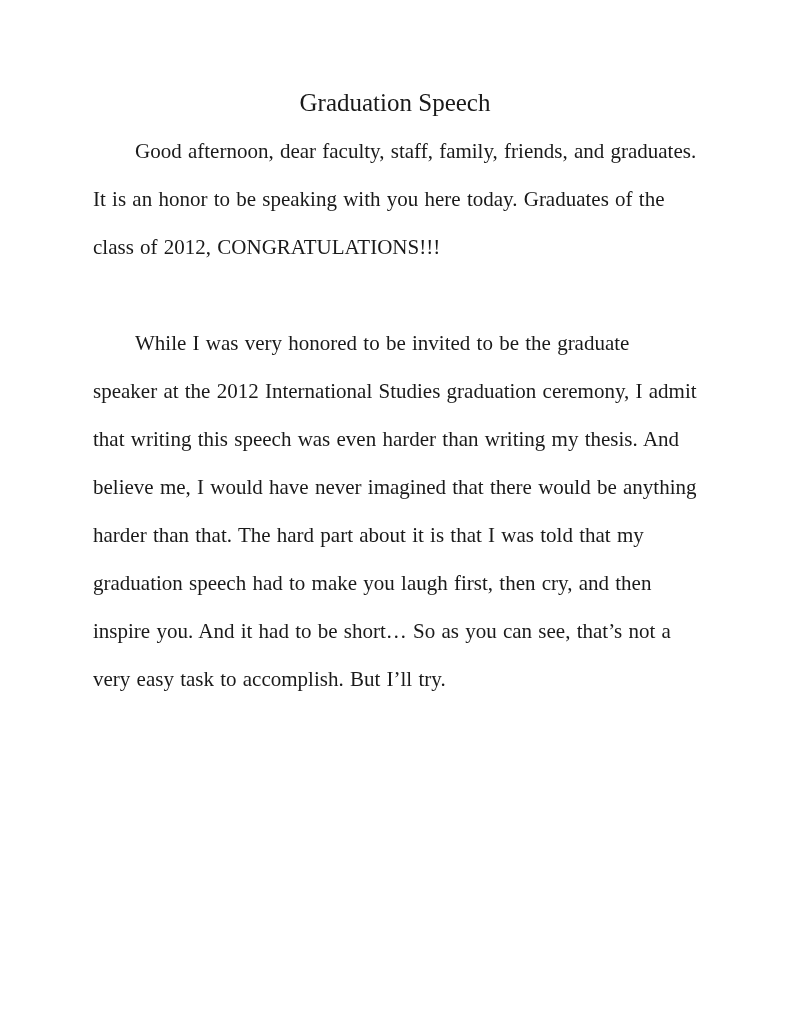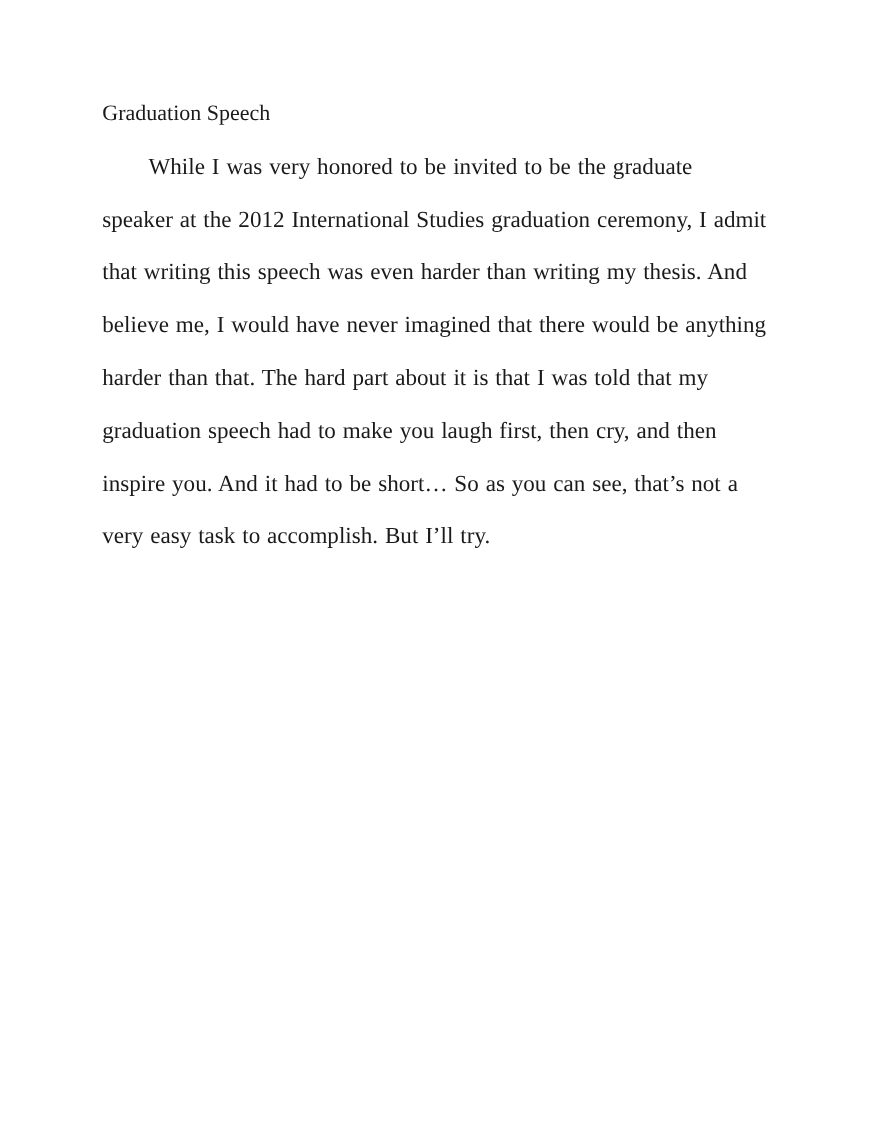--- a/index.html
+++ b/index.html
@@ -18,37 +18,38 @@
     height: 1022px;
     background: #ffffff;
     padding: 79px 93px 0 93px;
     font-family: "Liberation Serif", "DejaVu Serif", serif;
     font-size: 21px;
     line-height: 48px;
     color: #1a1a1a;
     text-align: left;
   }
   .doc-title {
-    text-align: left;
+    text-align: center;
     font-weight: normal;
-    font-size: 20px;
+    font-size: 25px;
     line-height: 48px;
     margin: 0;
   }
   .doc-paragraph {
     margin: 0 0 48px 0;
     text-indent: 42px;
     word-spacing: 1px;
   }
   .doc-paragraph:last-child {
     margin-bottom: 0;
   }
 </style>
 </head>
 <body>
 
 <div class="page">
   <h1 class="doc-title">Graduation Speech</h1>
 
+  <p class="doc-paragraph">Good afternoon, dear faculty, staff, family, friends, and graduates. It is an honor to be speaking with you here today. Graduates of the class of 2012, CONGRATULATIONS!!!</p>
 
   <p class="doc-paragraph">While I was very honored to be invited to be the graduate speaker at the 2012 International Studies graduation ceremony, I admit that writing this speech was even harder than writing my thesis. And believe me, I would have never imagined that there would be anything harder than that. The hard part about it is that I was told that my graduation speech had to make you laugh first, then cry, and then inspire you. And it had to be short… So as you can see, that’s not a very easy task to accomplish. But I’ll try.</p>
 
 </div>
 
 </body></html>

